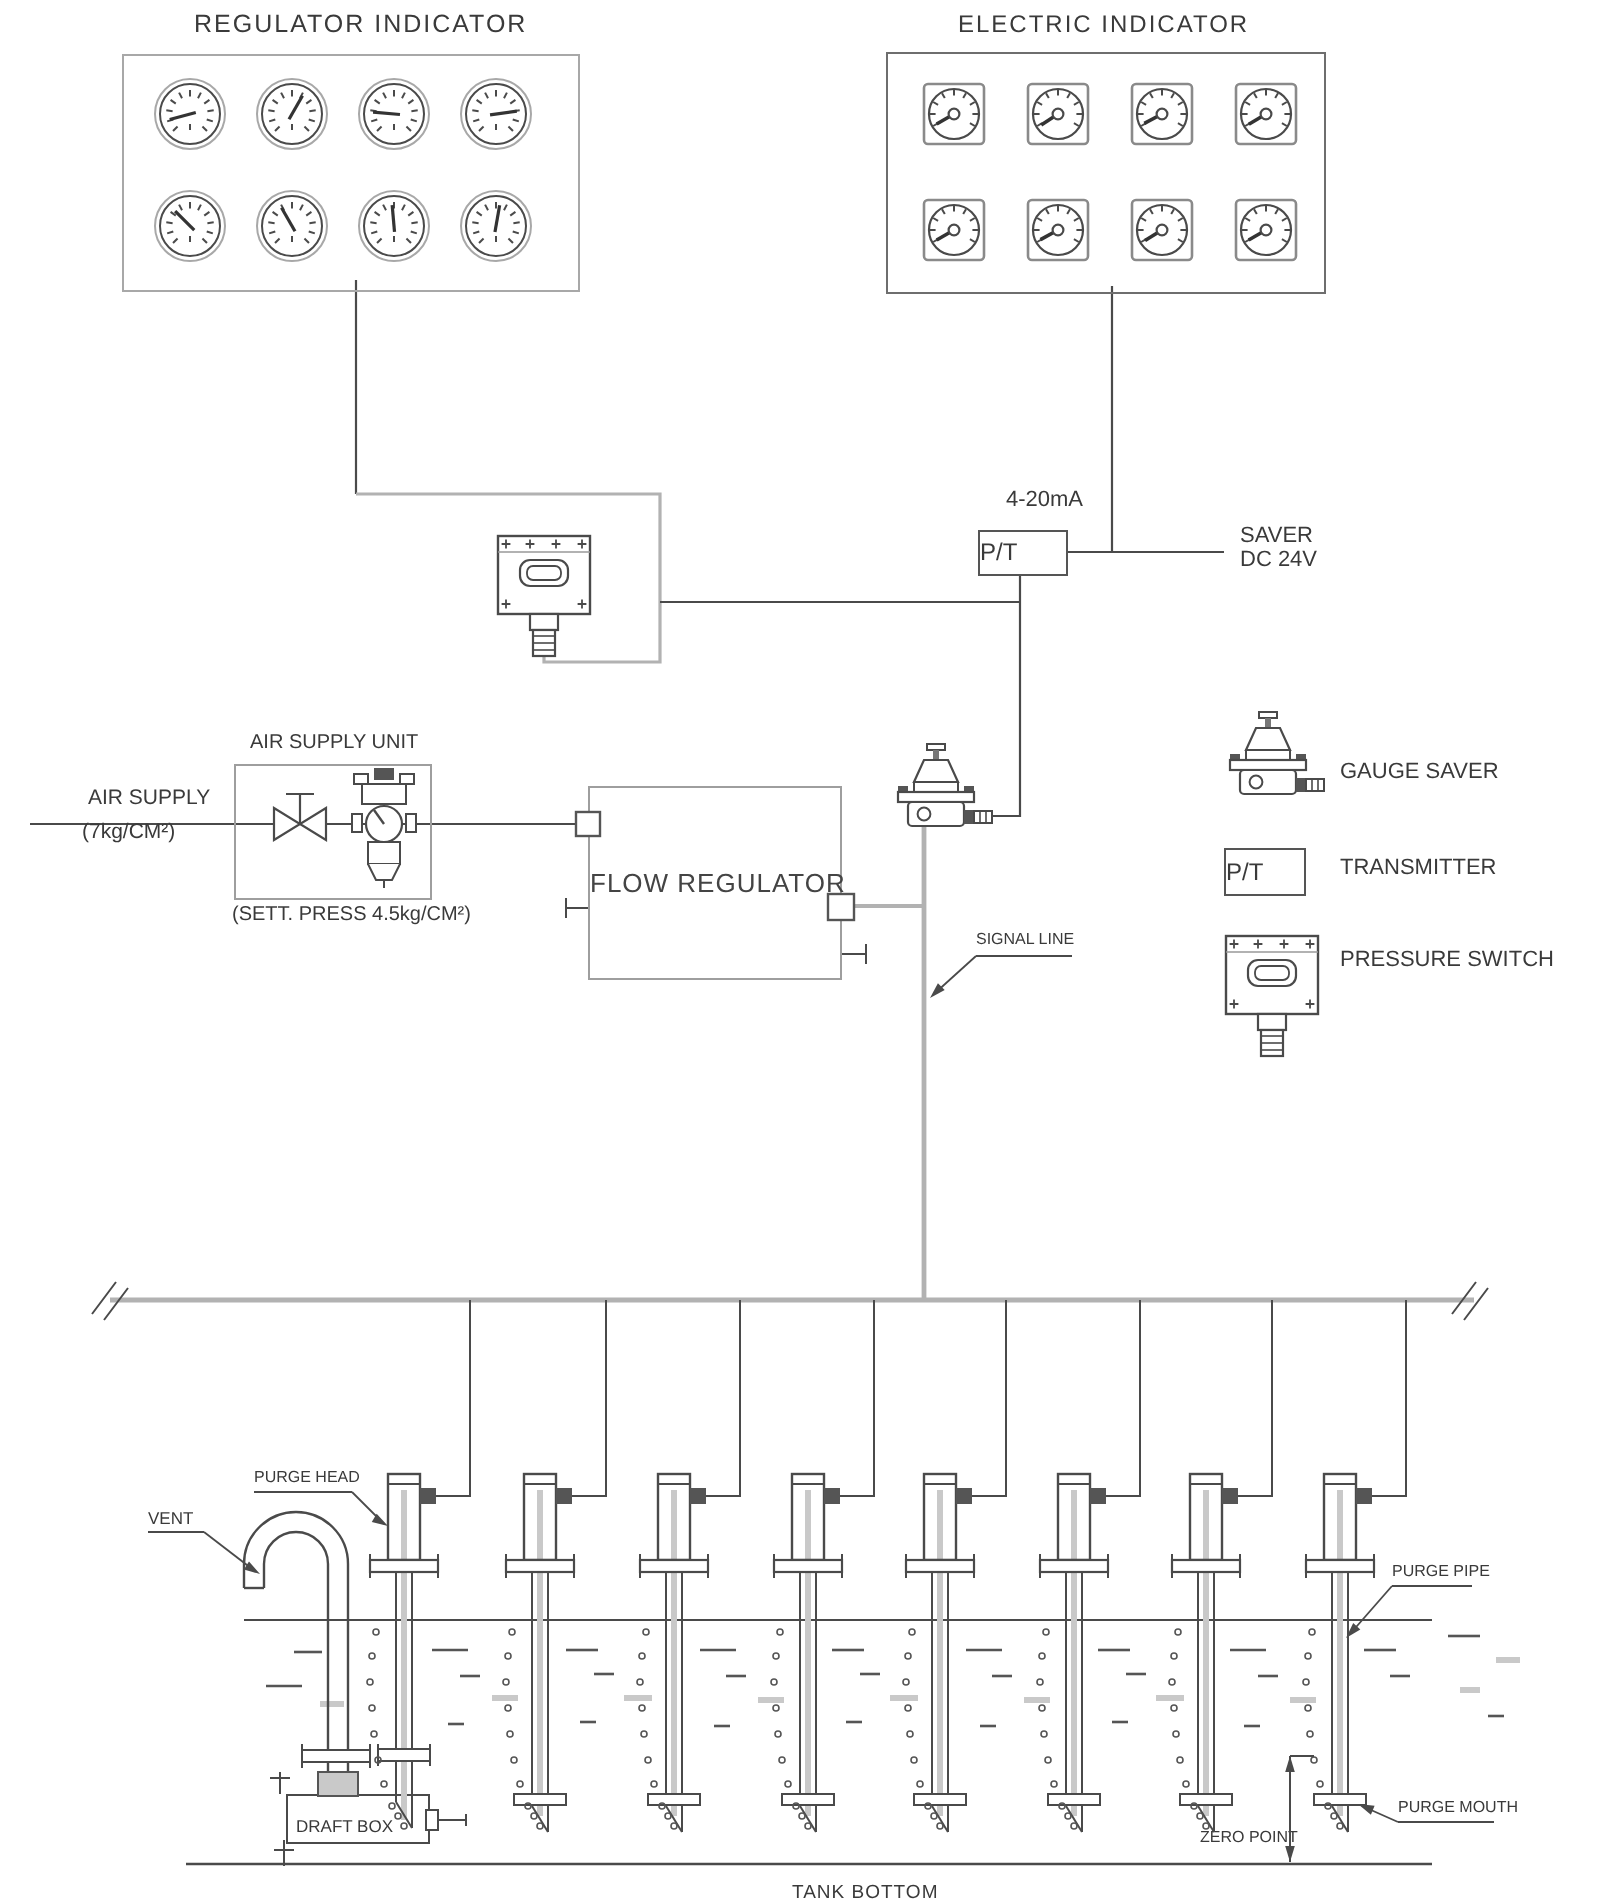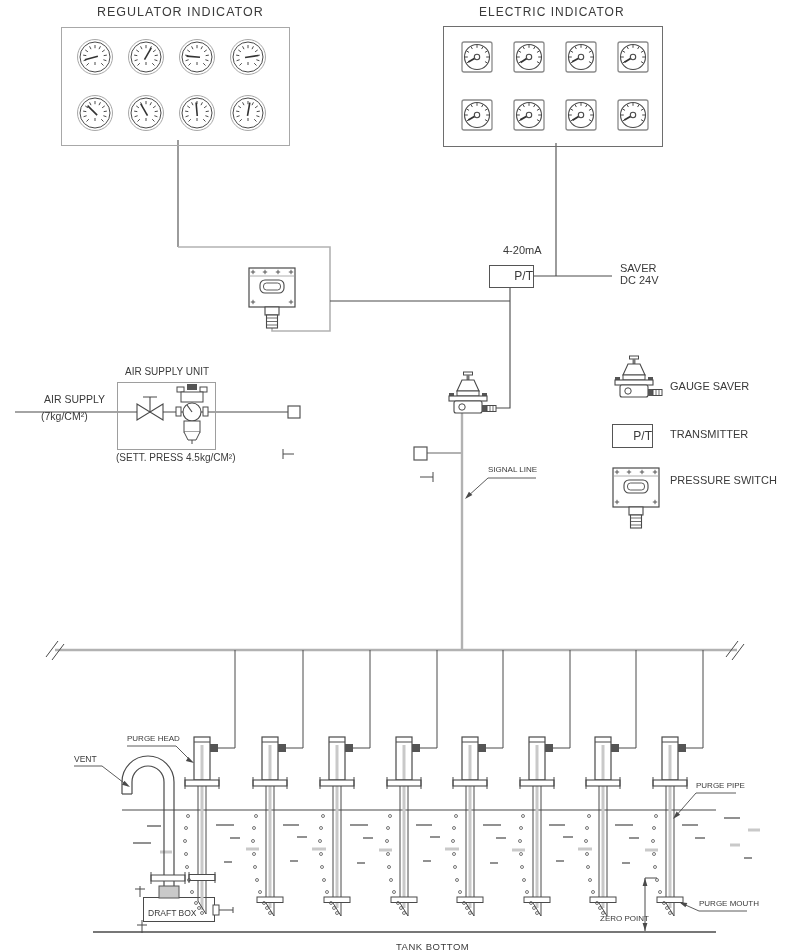--- a/index.html
+++ b/index.html
@@ -1,21 +1,21 @@
 <!DOCTYPE html>
 <html><head>
 <meta charset="utf-8">
 <style>
   html,body{margin:0;padding:0;background:#fff;}
   #stage{position:relative;width:800px;height:950px;background:#fff;overflow:hidden;
          font-family:"Liberation Sans", sans-serif;color:#333;}
   #stage svg{position:absolute;left:0;top:0;pointer-events:none;}
   .box{position:absolute;}
   .lbl{position:absolute;white-space:nowrap;line-height:1.05;color:#3a3a3a;}
-  .center{display:flex;align-items:center;justify-content:flex-end;}
+  .center{display:flex;align-items:center;justify-content:flex-start;}
 </style>
 </head>
 <body>
 
 <div id="stage">
 
   <svg id="line-layer" width="800" height="950">
     <path d="M178,140 V247" stroke="#4a4a4a" stroke-width="1.1" fill="none"></path>
     <path d="M178,247 H330 V331 H272 V328" stroke="#b2b2b2" stroke-width="1.6" fill="none"></path>
     <path d="M330,301 H510" stroke="#4a4a4a" stroke-width="1.1" fill="none"></path>
@@ -30,20 +30,23 @@
     <path d="M55,650 H737" stroke="#b2b2b2" stroke-width="2.4" fill="none"></path>
     <path d="M46,657 L58,641 M52,660 L64,644" stroke="#4a4a4a" stroke-width="1" fill="none"></path>
     <path d="M726,657 L738,641 M732,660 L744,644" stroke="#4a4a4a" stroke-width="1" fill="none"></path>
     <path d="M122,810 H716" stroke="#4a4a4a" stroke-width="1.1" fill="none"></path>
     <path d="M93,932 H716" stroke="#4a4a4a" stroke-width="1.3" fill="none"></path>
   </svg>
 
   <div class="box" style="left:61px;top:27px;width:227px;height:117px;border:1.5px solid #a8a8a8;"></div>
   <div class="box" style="left:443px;top:26px;width:218px;height:119px;border:1.5px solid #6e6e6e;"></div>
   <div class="box" style="left:117px;top:382px;width:97px;height:66px;border:1.2px solid #9e9e9e;"></div>
+  <div class="box center" style="left:294px;top:393px;width:125px;height:95px;border:1.5px solid #9e9e9e;">
+    <span class="lbl" style="position:static;font-size:13px;letter-spacing:.5px;color:#444;">FLOW REGULATOR</span>
+  </div>
   <div class="box center" style="left:489px;top:265px;width:43px;height:21px;border:1.2px solid #555;background:#fff;">
     <span class="lbl" style="position:static;font-size:12px;">P/T</span>
   </div>
   <div class="box center" style="left:612px;top:424px;width:39px;height:22px;border:1.2px solid #555;background:#fff;">
     <span class="lbl" style="position:static;font-size:12px;">P/T</span>
   </div>
   <div class="box" style="left:143px;top:897px;width:70px;height:23px;border:1.3px solid #4a4a4a;">
     <span class="lbl" style="left:4px;top:11px;font-size:8.5px;">DRAFT BOX</span>
   </div>
 

